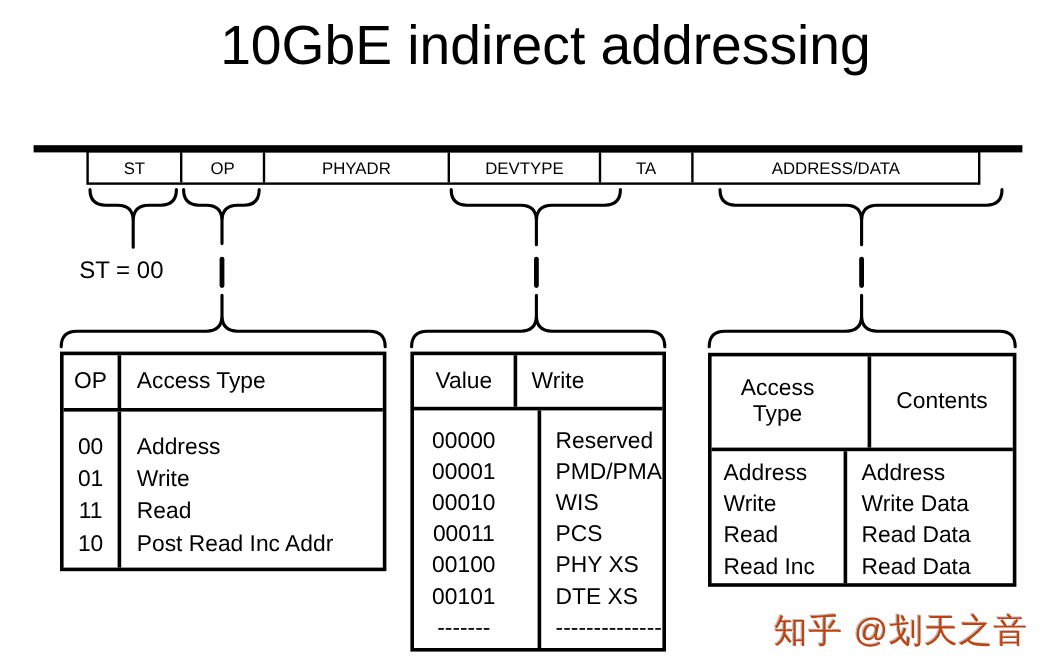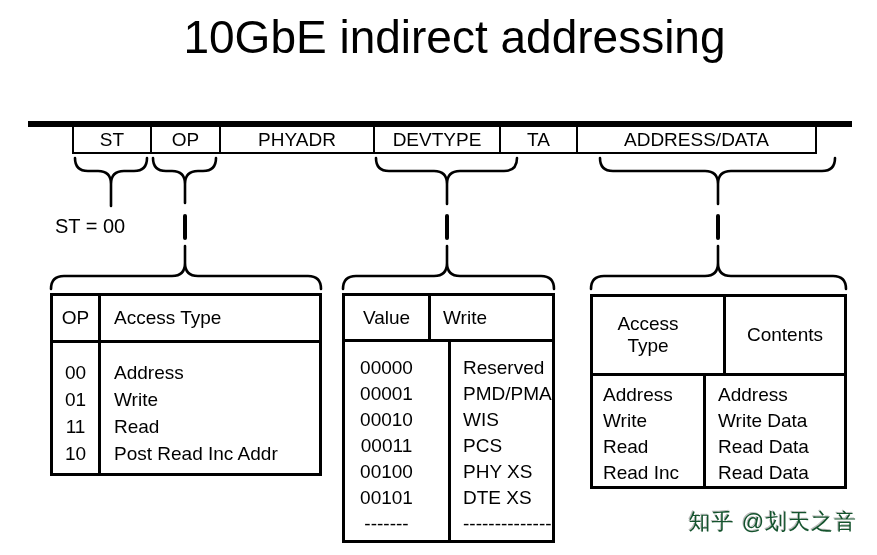--- a/index.html
+++ b/index.html
@@ -14,29 +14,29 @@
   }
   .thickline {
     position:absolute; left:28px; top:121px; width:824px; height:6px; background:#000;
   }
   .frame-row {
     position:absolute; left:72px; top:125px; height:29px;
     display:flex; border:2px solid #000;
   }
   .frame-cell {
     display:flex; align-items:center; justify-content:center;
-    font-size:19px; border-left:2px solid #000; white-space:nowrap;
+    font-size:14px; border-left:2px solid #000; white-space:nowrap;
   }
   .frame-cell:first-child { border-left:none; }
   .overlay { position:absolute; left:0; top:0; width:877px; height:555px; }
   .overlay path { fill:none; stroke:#000; }
   .brace { stroke-width:2.6; stroke-linecap:round; }
   .dash-connector { stroke-width:4; stroke-linecap:round; }
   .st-label {
-    position:absolute; left:55px; top:215px; font-size:20px; white-space:nowrap;
+    position:absolute; left:66px; top:215px; font-size:20px; white-space:nowrap;
   }
   .tbl {
     position:absolute; border:3px solid #000; background:#fff;
     display:flex; flex-direction:column; font-size:19px;
   }
   .hdr { display:grid; border-bottom:3px solid #000; }
   .body { display:grid; flex:1; }
   .c2 { border-left:3px solid #000; }
   .hcell { display:flex; align-items:center; }
   .hcell.center { justify-content:center; text-align:center; }
@@ -60,22 +60,22 @@
   .tbl-dev .pad { padding-left:12px; }
   
   .tbl-acc { left:590px; top:294px; width:257px; height:195px; }
   .tbl-acc .hdr { grid-template-columns:110px 1fr; height:87px;gap:20px; }
   .tbl-acc .body { grid-template-columns:110px 1fr; }
   .tbl-acc .body .col { padding-top:6px; }
   .tbl-acc .body .line { height:26px; line-height:26px; }
   .tbl-acc .pad1 { padding-left:10px; }
   .tbl-acc .pad { padding-left:12px; }
   .watermark {
-    position:absolute; right:20px; top:507px; font-size:22px;
-    color:#14532d; letter-spacing:1px; white-space:nowrap;
+    position:absolute; right:20px; top:507px; font-size:28px;
+    color:#c2410c; letter-spacing:1px; white-space:nowrap;
     text-shadow:1px 1px 0 #ffffff, -1px -1px 0 #bdbdbd;
   }
 </style>
 </head>
 <body>
 
 <div class="stage">
 
   <div class="title">10GbE indirect addressing</div>
 

